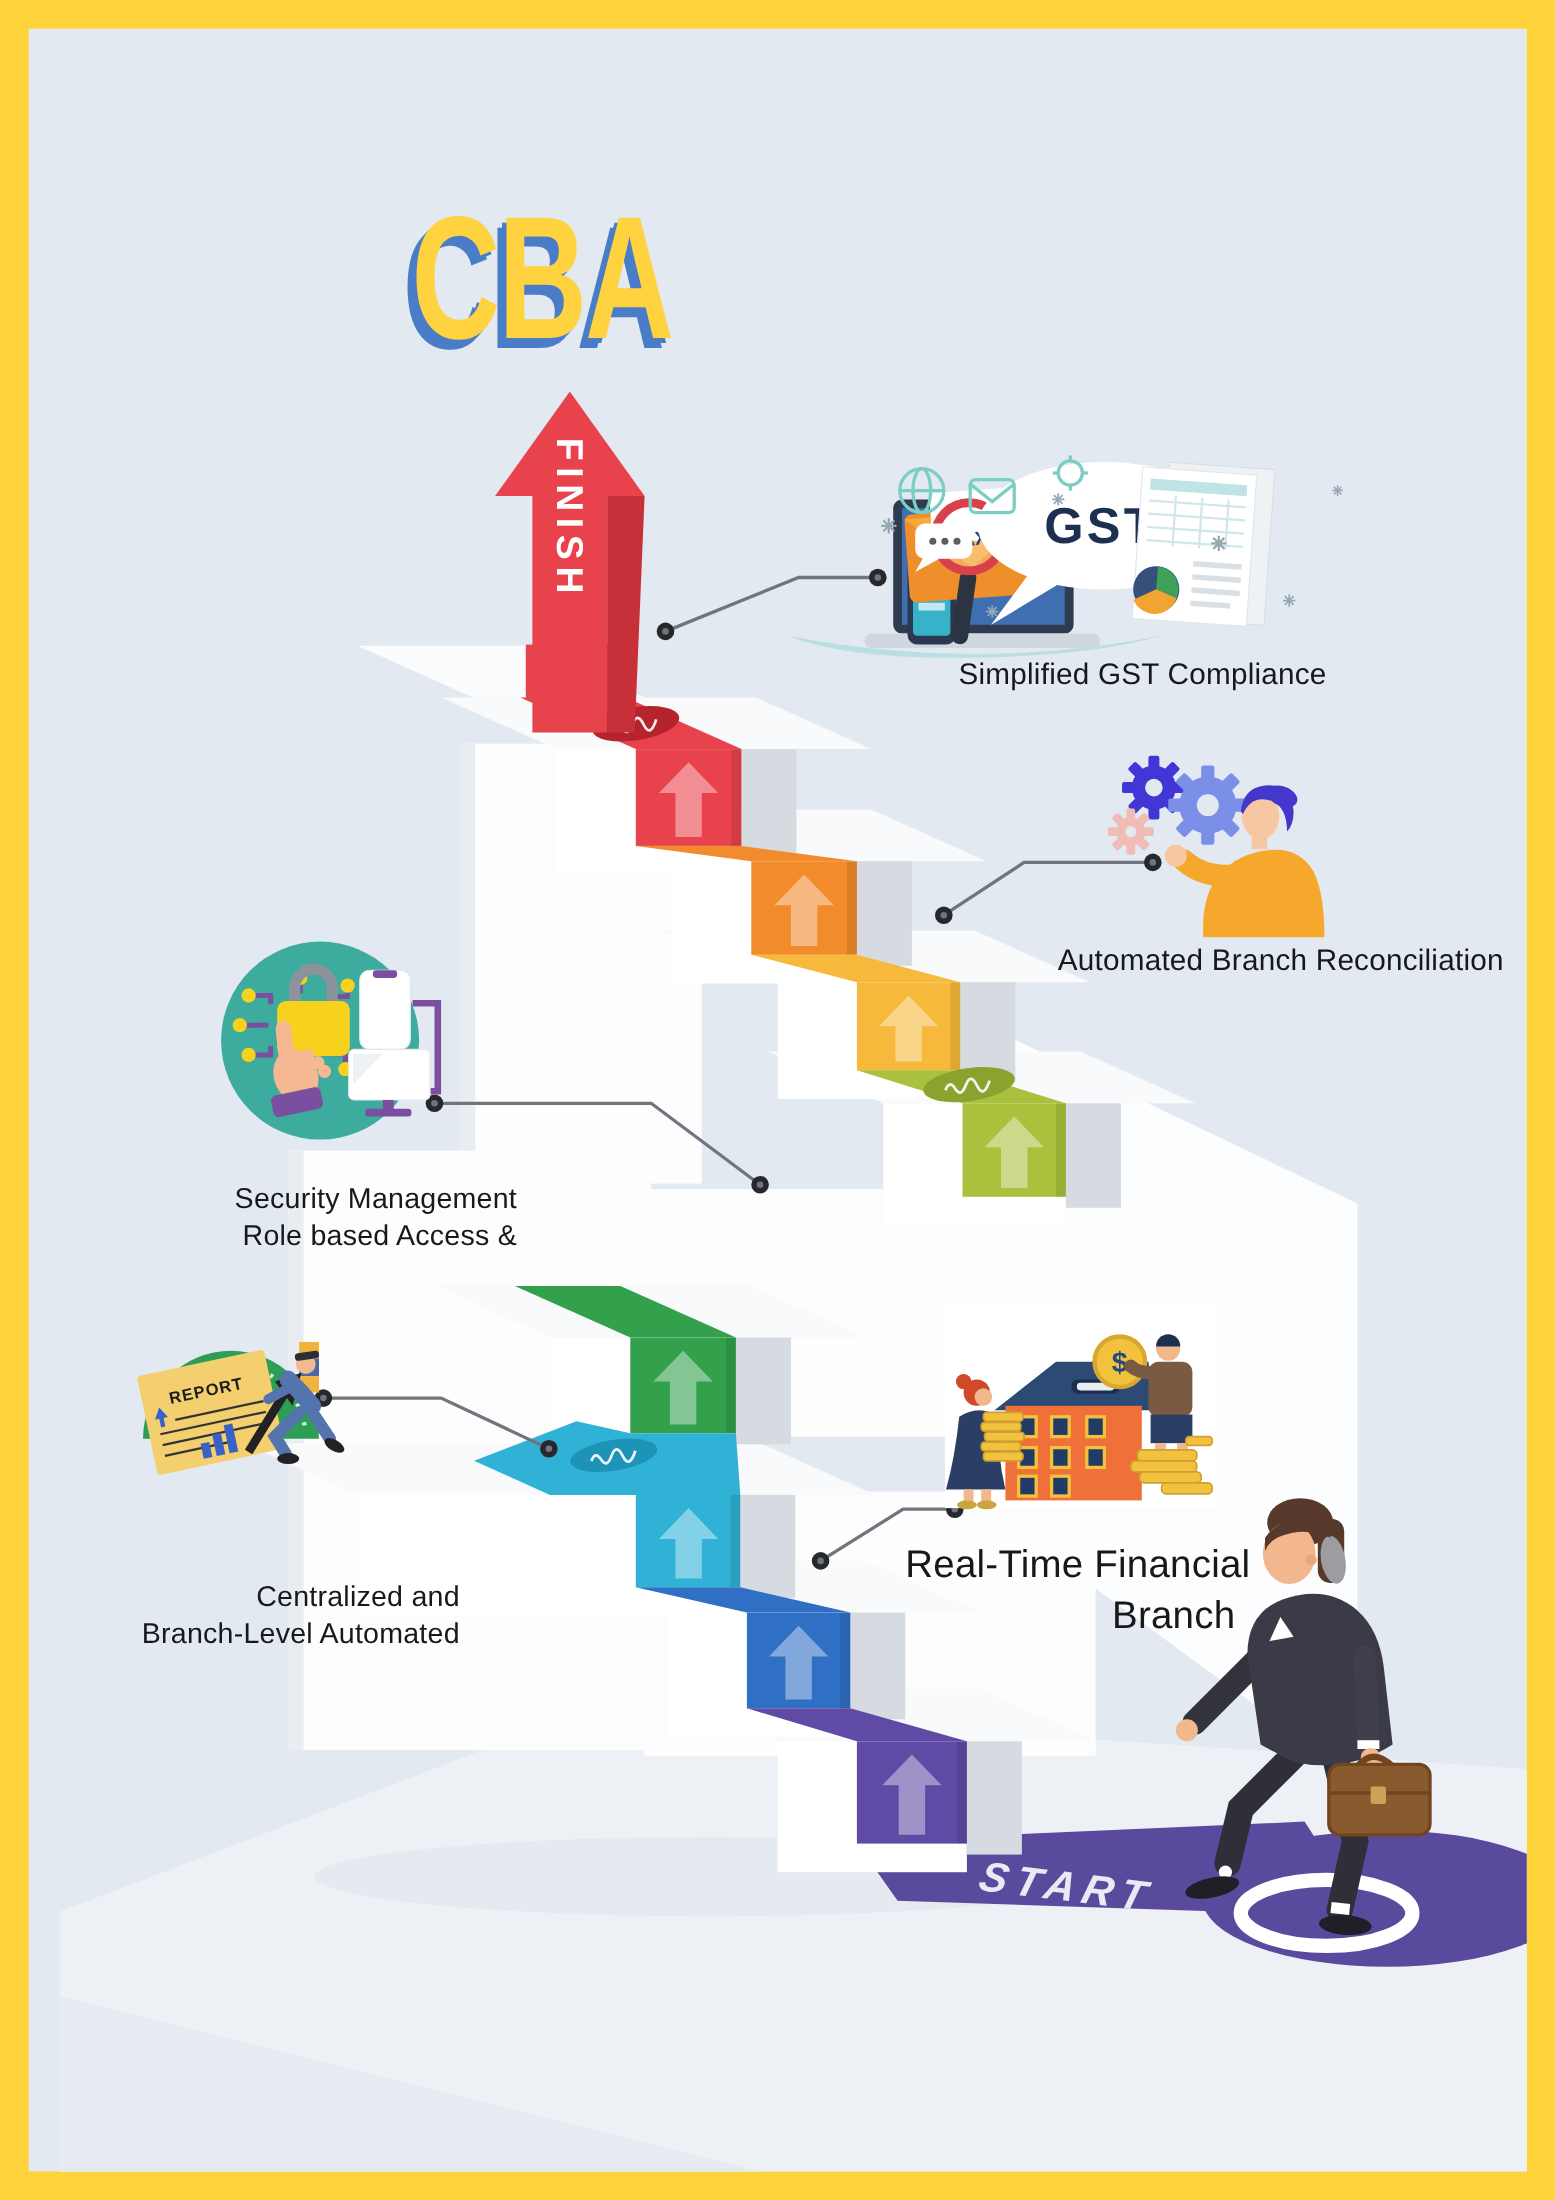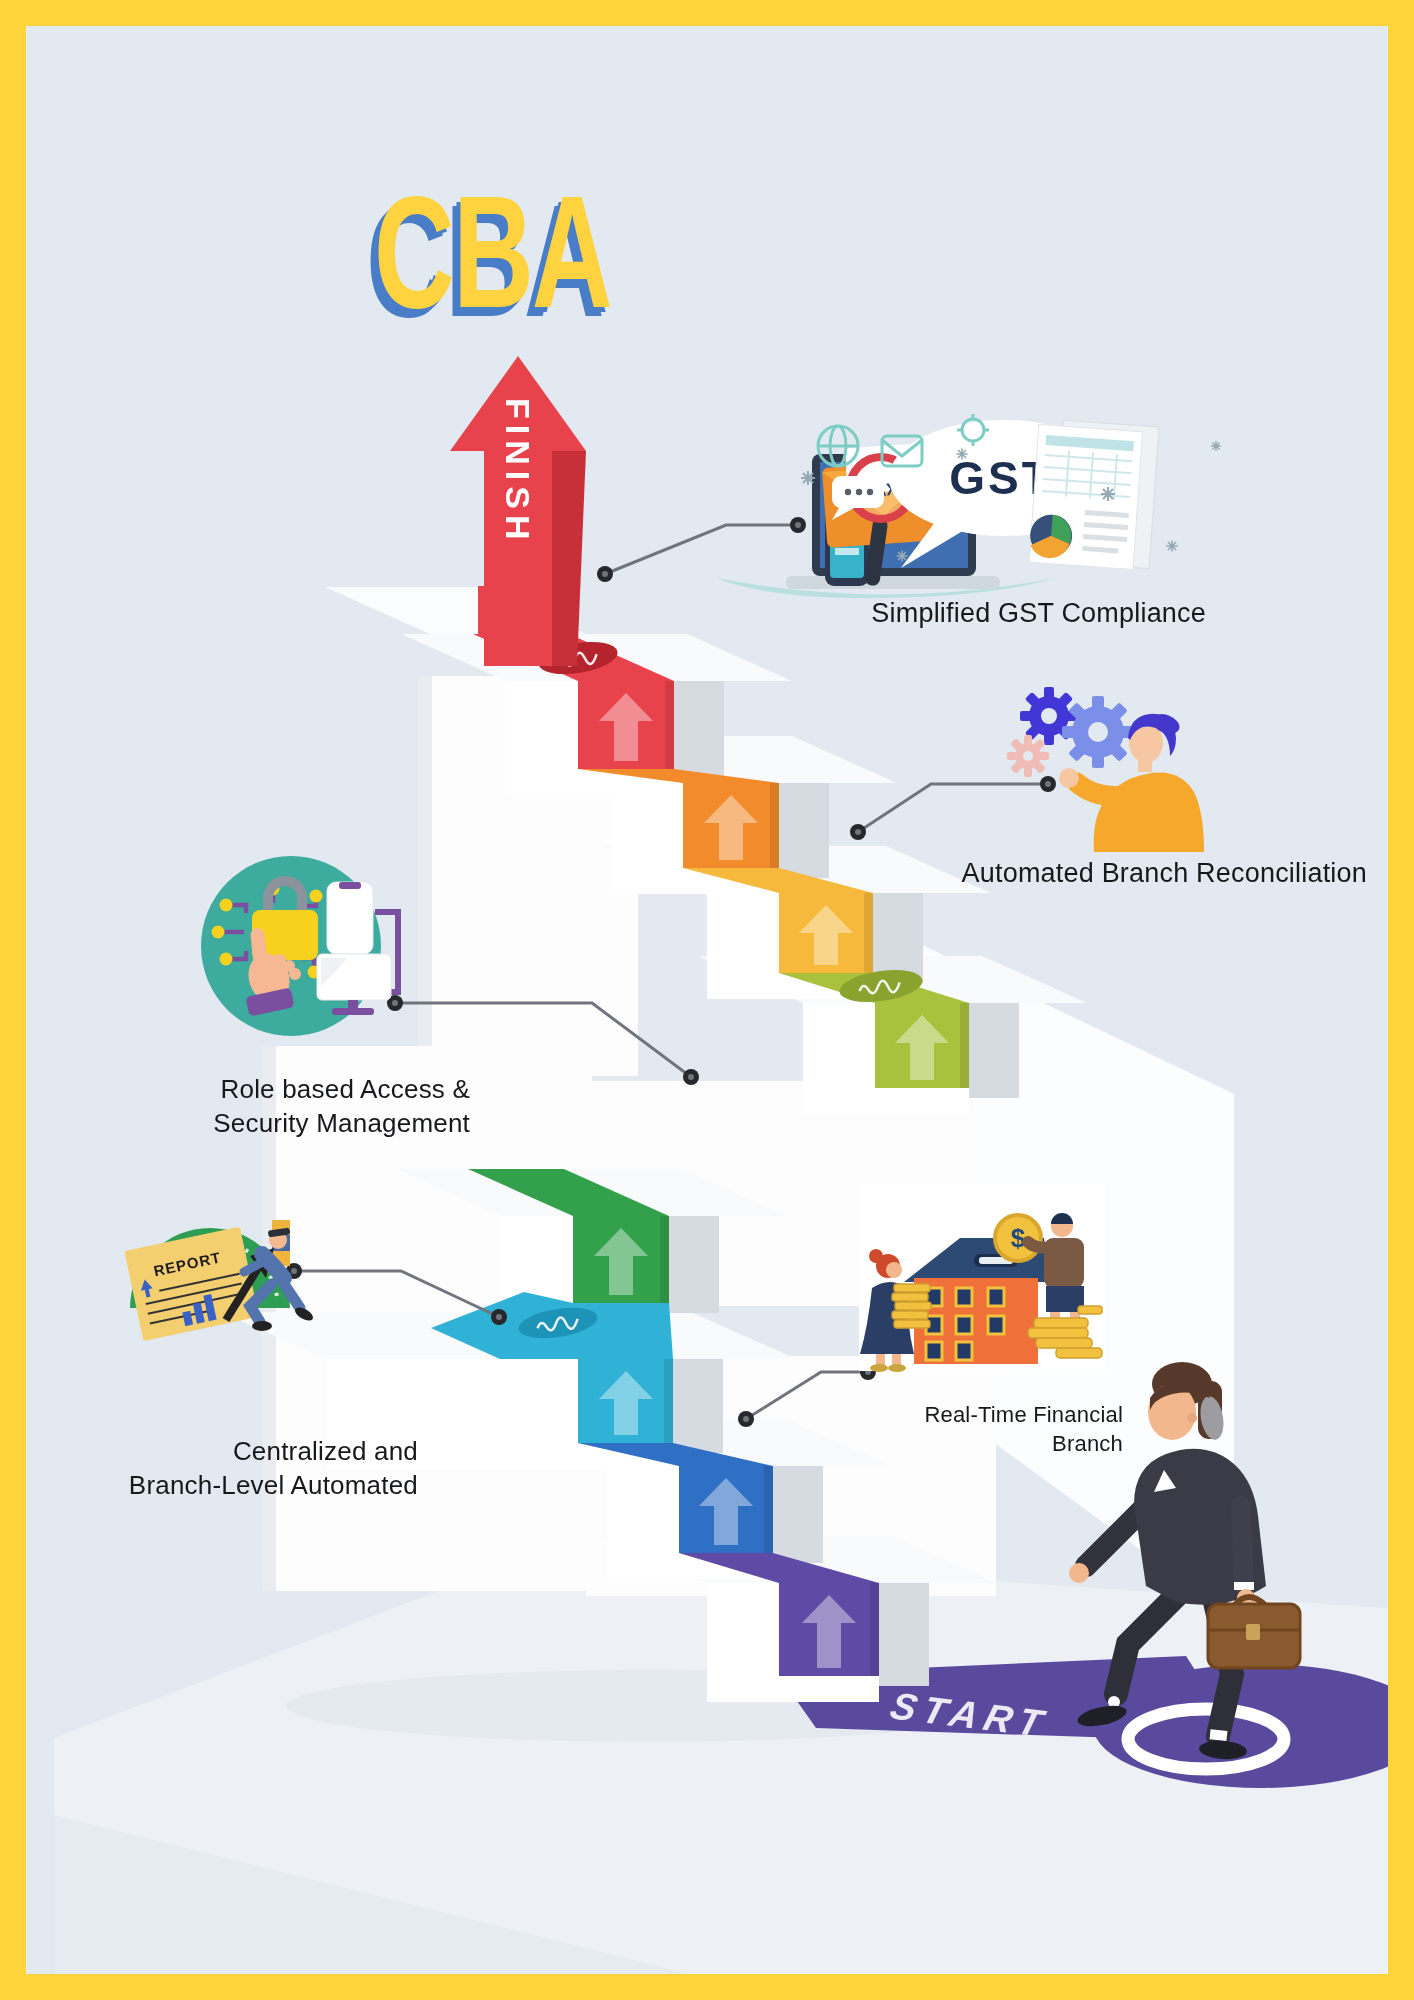--- a/index.html
+++ b/index.html
@@ -27,21 +27,21 @@
     color:#17181a;
     font-size:27px;line-height:1.32;
     text-align:right;
     letter-spacing:.2px;
   }
   .feature-label div{white-space:nowrap;}
   #lbl-gst{left:800px;top:570px;width:380px;}
   #lbl-abr{left:901px;top:830px;width:440px;}
   #lbl-role{left:84px;top:1046px;width:360px;font-size:26px;}
   #lbl-central{left:32px;top:1408px;width:360px;font-size:26px;}
-  #lbl-rtfc{left:797px;top:1374px;width:300px;font-size:22px;}
+  #lbl-rtfc{left:797px;top:1374px;width:300px;font-size:35px;}
 </style>
 </head>
 <body>
 
 <div class="frame">
 
   <svg class="scene" viewBox="0 0 1414 2000" width="1414" height="2000">
 
     <polygon points="852,898 1208,1068 1208,1592 852,1332" fill="#fcfdfe"></polygon>
 
@@ -498,22 +498,22 @@
 
   <div class="big-title">CBA</div>
 
   <div class="feature-label" id="lbl-gst">
     <div>Simplified GST Compliance</div>
   </div>
   <div class="feature-label" id="lbl-abr">
     <div>Automated Branch Reconciliation</div>
   </div>
   <div class="feature-label" id="lbl-role">
+    <div>Security Management</div>
     <div>Role based Access &amp;</div>
-    <div>Security Management</div>
   </div>
   <div class="feature-label" id="lbl-central">
     <div>Centralized and</div>
     <div>Branch-Level Automated</div>
   </div>
   <div class="feature-label" id="lbl-rtfc">
     <div>Real-Time Financial</div>
     <div>Branch</div>
   </div>
 

